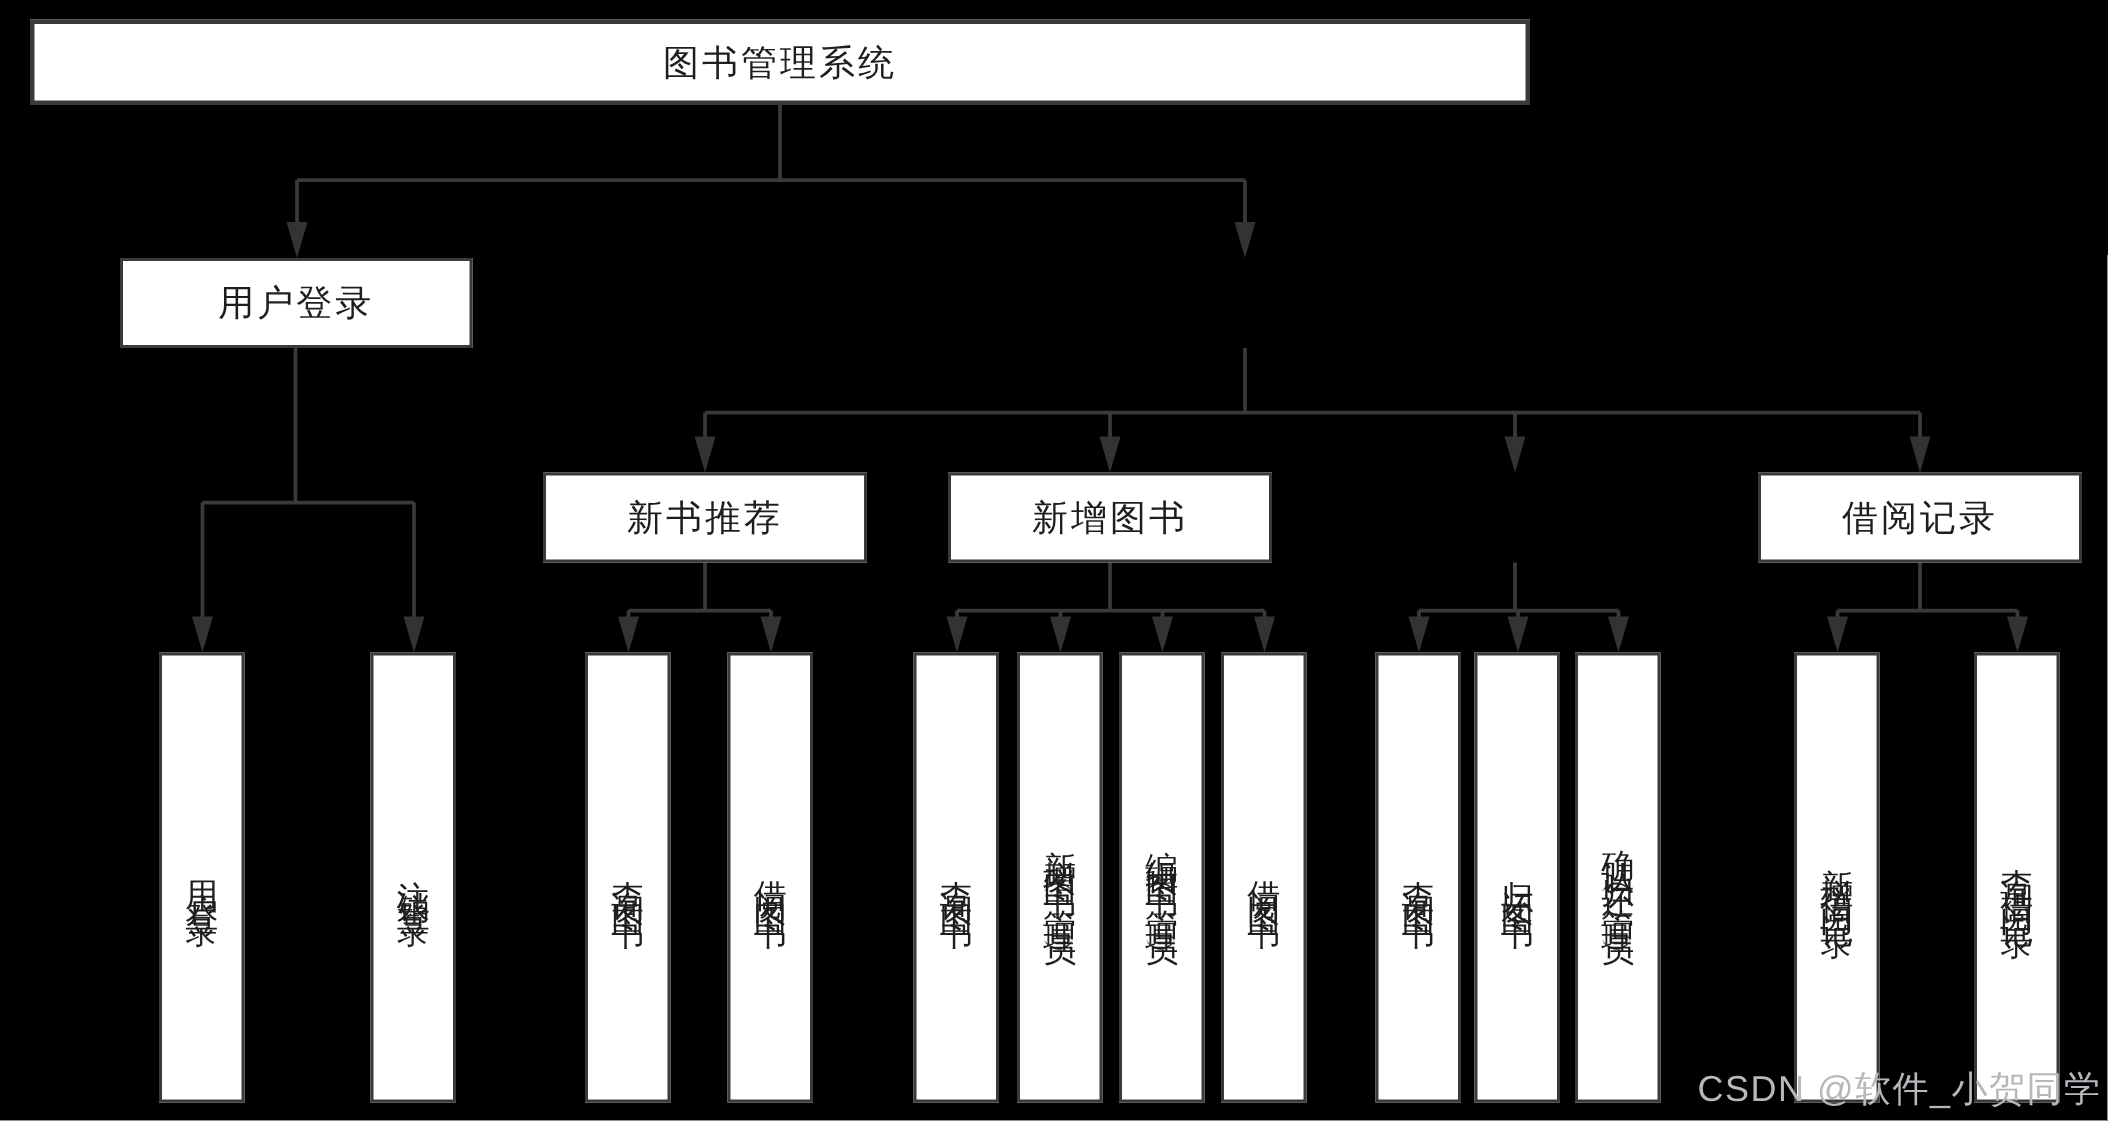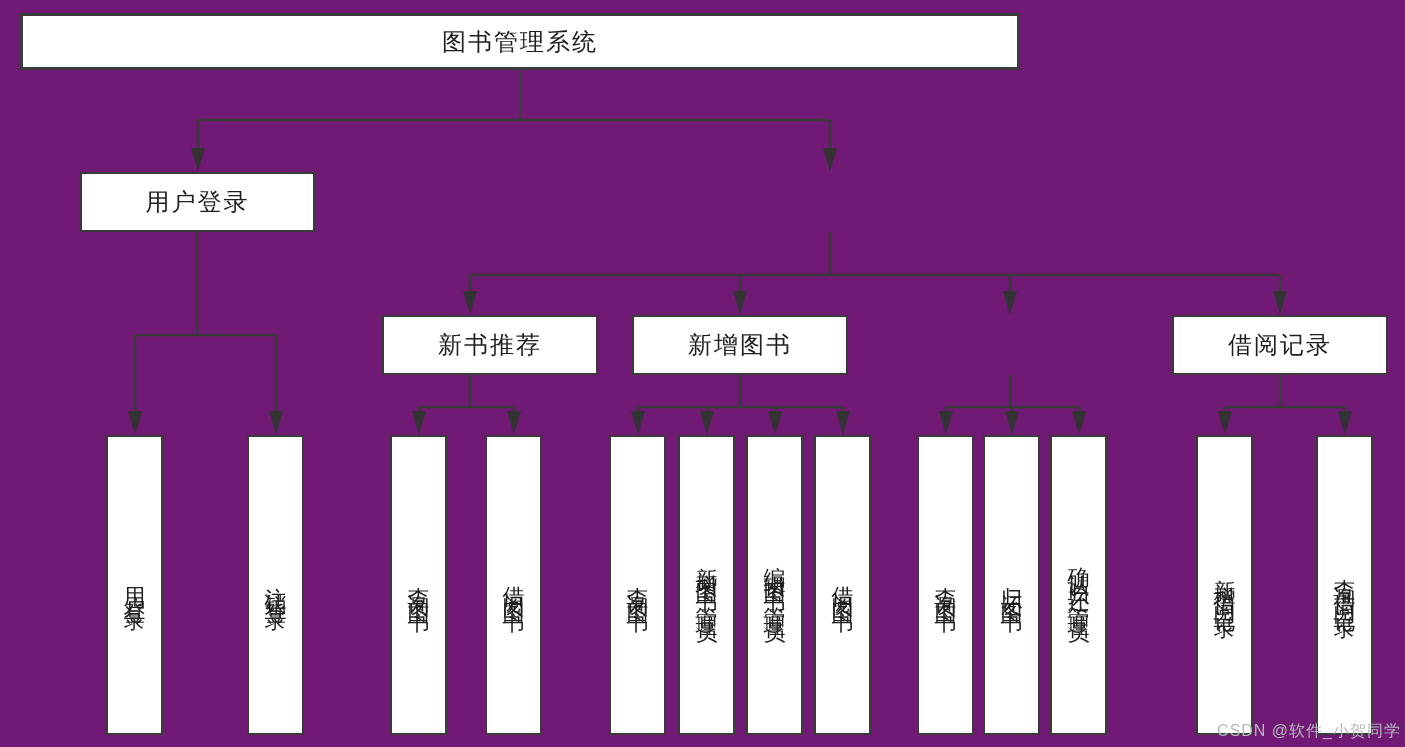--- a/index.html
+++ b/index.html
@@ -1,20 +1,20 @@
 <!DOCTYPE html>
 <html><head>
 <meta charset="utf-8">
 <style>
   html, body { margin: 0; padding: 0; background: #ffffff; }
   #canvas {
     position: relative;
     width: 1405px;
     height: 747px;
-    background: #701a75;
+    background: #000000;
     overflow: hidden;
     font-family: "Liberation Sans", sans-serif;
     color: #1e1e1e;
   }
   #wires {
     position: absolute;
     left: 0; top: 0;
     z-index: 1;
   }
   .box {
@@ -41,21 +41,21 @@
     text-orientation: mixed;
     font-size: 22px;
     letter-spacing: 8px;
     line-height: 1;
   }
   #watermark {
     position: absolute;
     right: 4px;
     bottom: 5px;
     z-index: 5;
-    font-size: 16px;
+    font-size: 24px;
     letter-spacing: 1px;
     color: #b5b8bc;
     white-space: nowrap;
   }
 </style>
 </head>
 <body>
 
 <div id="canvas">
 
@@ -122,21 +122,21 @@
       <polygon points="1072,411 1086,411 1079,435"></polygon>
       <polygon points="1218,411 1232,411 1225,435"></polygon>
       <polygon points="1338,411 1352,411 1345,435"></polygon>
     </g>
   </svg>
 
   <div class="box hnode root" style="left:20px; top:13px; width:1000px; height:57px;">图书管理系统</div>
 
   <div class="box hnode" style="left:80px; top:172px; width:235px; height:60px;">用户登录</div>
 
-  <div class="box hnode" style="left:382px; top:315px; width:216px; height:60px;">新书推荐</div>
+  <div class="box hnode" style="left:362px; top:315px; width:216px; height:60px;">新书推荐</div>
   <div class="box hnode" style="left:632px; top:315px; width:216px; height:60px;">新增图书</div>
   <div class="box hnode" style="left:1172px; top:315px; width:216px; height:60px;">借阅记录</div>
 
   <div class="box leaf" style="left:106px; top:435px; width:57px; height:300px;">用户登录</div>
   <div class="box leaf" style="left:247px; top:435px; width:57px; height:300px;">注销登录</div>
 
   <div class="box leaf" style="left:390px; top:435px; width:57px; height:300px;">查询图书</div>
   <div class="box leaf" style="left:485px; top:435px; width:57px; height:300px;">借阅图书</div>
 
   <div class="box leaf" style="left:609px; top:435px; width:57px; height:300px;">查询图书</div>

